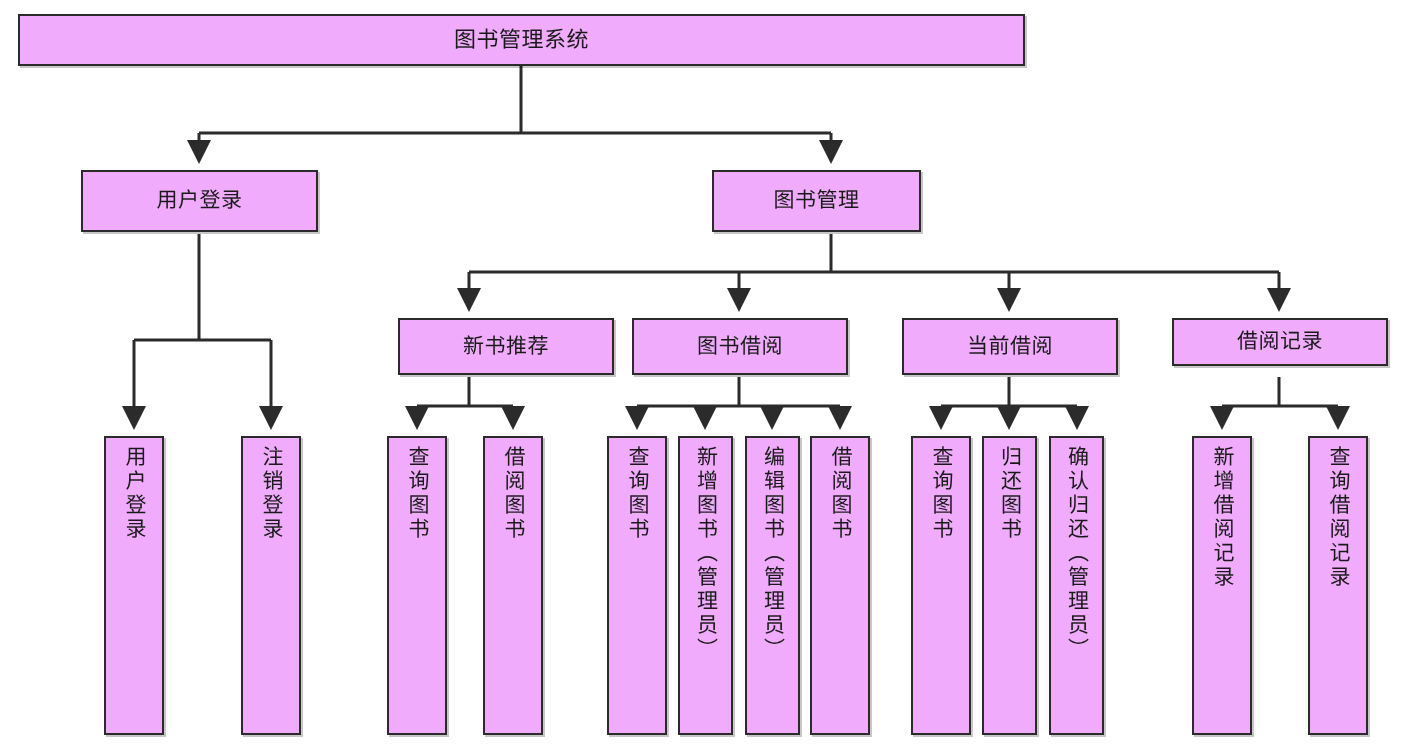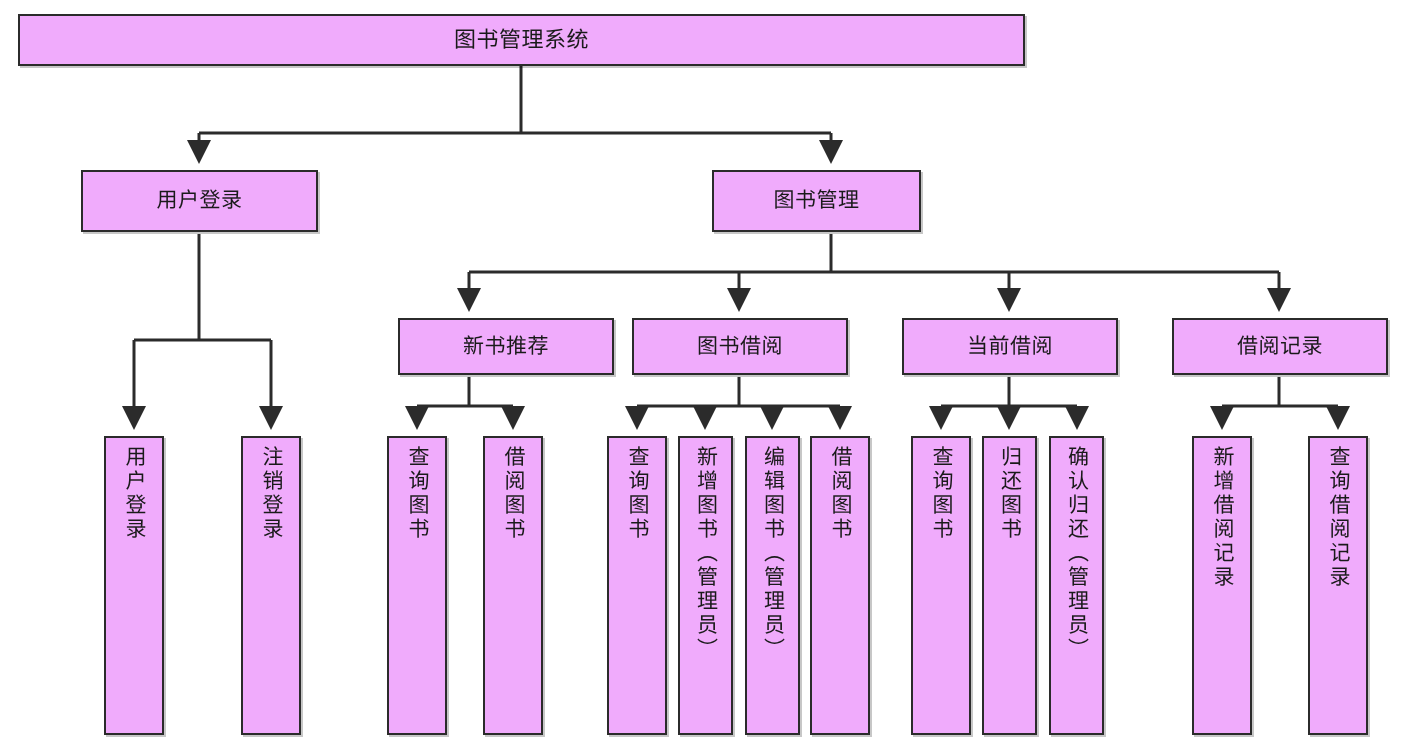--- a/index.html
+++ b/index.html
@@ -145,21 +145,21 @@
 
   <div class="node horizontal" style="left:362px; top:318px; width:216px; height:57px;margin-left:36px;">
     <span class="node-label">新书推荐</span>
   </div>
   <div class="node horizontal" style="left:902px; top:318px; width:216px; height:57px;">
     <span class="node-label">当前借阅</span>
   </div>
   <div class="node horizontal" style="left:632px; top:318px; width:216px; height:57px;">
     <span class="node-label">图书借阅</span>
   </div>
-  <div class="node horizontal" style="left:1172px; top:318px; width:216px; height:57px;">
+  <div class="node horizontal" style="left:1172px; top:318px; width:216px; height:48px;">
     <span class="node-label">借阅记录</span>
   </div>
 
   <div class="node vertical" style="left:104px; top:436px; width:60px; height:299px;">
     <span class="node-label">用户登录</span>
   </div>
   <div class="node vertical" style="left:241px; top:436px; width:60px; height:299px;">
     <span class="node-label">注销登录</span>
   </div>
 

